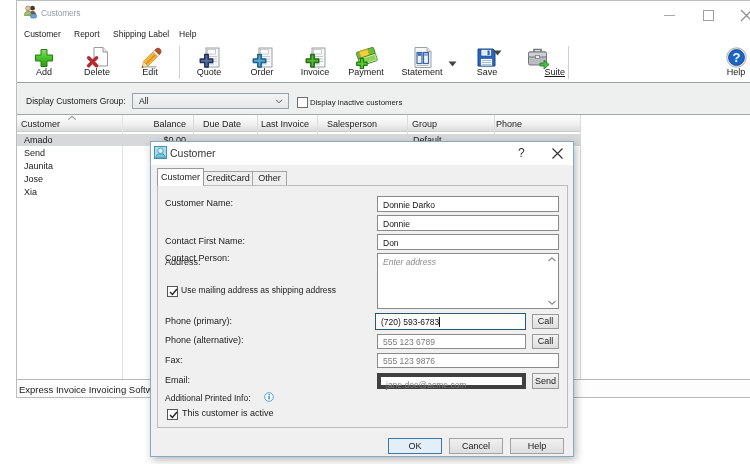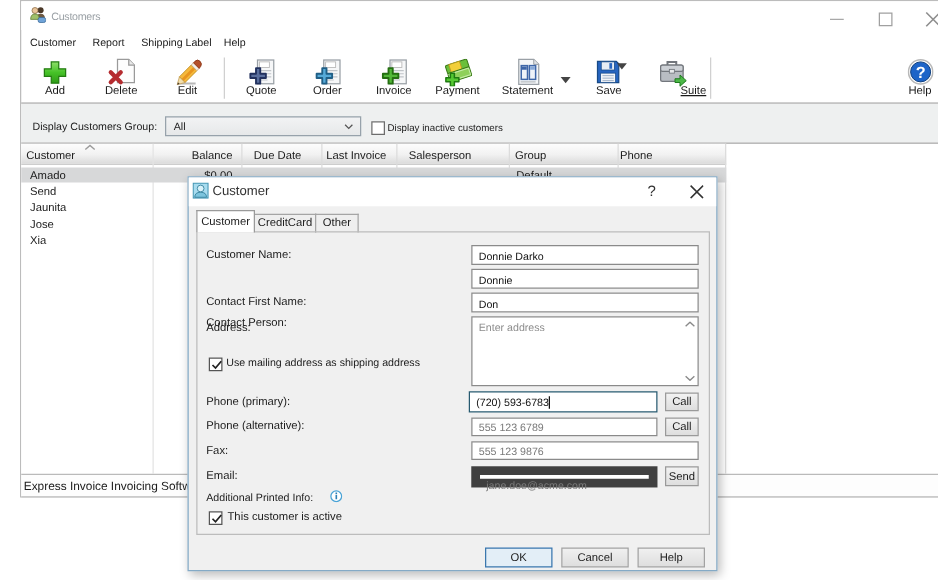--- a/index.html
+++ b/index.html
@@ -237,21 +237,21 @@
     <circle cx="5" cy="5" r="4.3" fill="#fff" stroke="#4aa3d6" stroke-width="1"></circle>
     <rect x="4.4" y="4" width="1.3" height="3.4" fill="#2d7fb5"></rect>
       <rect x="4.4" y="2" width="1.3" height="1.4" fill="#2d7fb5"></rect>
   </svg>
 
   <div class="abs" style="left:226px;top:73px;width:182px;height:16px;background:#fff;border:1px solid #8a8a8a;font-size:8.5px;color:#111;padding:3px 0 0 5px;">Donnie</div>
   <div class="abs" style="left:226px;top:54px;width:182px;height:16px;background:#fff;border:1px solid #8a8a8a;font-size:8.5px;color:#111;padding:3px 0 0 5px;">Donnie Darko</div>
   <div class="abs" style="left:226px;top:92px;width:182px;height:16px;background:#fff;border:1px solid #8a8a8a;font-size:8.5px;color:#111;padding:3px 0 0 5px;">Don</div>
 
   <div class="abs" style="left:226px;top:111px;width:182px;height:56px;background:#fff;border:1px solid #8a8a8a;">
-    <div class="lbl" style="left:5px;top:3px;font-size:8.5px;color:#8c8c8c;">Enter address</div>
+    <div class="lbl" style="left:5px;top:3px;font-size:8.5px;color:#8c8c8c;font-style:italic;">Enter address</div>
     <svg class="abs" style="right:2px;top:3px" width="8" height="5" viewBox="0 0 8 5">
         <path d="M0.5 4 L4 0.8 L7.5 4" stroke="#8a8a8a" stroke-width="1.1" fill="none"></path>
       </svg>
     <svg class="abs" style="right:2px;bottom:3px" width="8" height="5" viewBox="0 0 8 5">
         <path d="M0.5 1 L4 4.2 L7.5 1" stroke="#8a8a8a" stroke-width="1.1" fill="none"></path>
       </svg>
   </div>
 
   <div class="abs" style="left:16px;top:144px;width:11px;height:11px;border:1px solid #555;background:#fff;">
     <svg class="abs" style="left:1px;top:1px" width="9" height="8" viewBox="0 0 9 8">
@@ -260,21 +260,21 @@
   </div>
   <div class="lbl" style="left:30px;top:143px;font-size:8.5px;">Use mailing address as shipping address</div>
 
   <div class="abs" style="left:224px;top:171px;width:151px;height:17px;background:#fff;border:1px solid #26596f;font-size:8.5px;color:#111;padding:3px 0 0 5px;">(720) 593-6783<span style="display:inline-block;width:1px;height:10px;background:#111;vertical-align:-2px;"></span></div>
   <div class="abs" style="left:381px;top:172px;width:27px;height:15px;background:linear-gradient(#f2f2f2,#dedede);border:1px solid #9a9a9a;"></div>
   <div class="lbl" style="left:381px;top:174px;width:27px;text-align:center;font-size:9px;">Call</div>
   <div class="abs" style="left:226px;top:192px;width:149px;height:15px;background:#fff;border:1px solid #8a8a8a;font-size:8.5px;color:#7a7a7a;padding:2px 0 0 5px;">555 123 6789</div>
   <div class="abs" style="left:381px;top:192px;width:27px;height:15px;background:linear-gradient(#f2f2f2,#dedede);border:1px solid #9a9a9a;"></div>
   <div class="lbl" style="left:381px;top:194px;width:27px;text-align:center;font-size:9px;">Call</div>
   <div class="abs" style="left:226px;top:211px;width:182px;height:15px;background:#fff;border:1px solid #8a8a8a;font-size:8.5px;color:#7a7a7a;padding:2px 0 0 5px;">555 123 9876</div>
-  <div class="abs" style="left:226px;top:231px;width:149px;height:16px;background:#fff;border:7px solid #404040;font-size:8.5px;color:#7a7a7a;padding:3px 0 0 5px;">jane.doe@acme.com</div>
+  <div class="abs" style="left:226px;top:231px;width:149px;height:16px;background:#fff;border:4px solid #404040;font-size:8.5px;color:#7a7a7a;padding:3px 0 0 5px;">jane.doe@acme.com</div>
   <div class="abs" style="left:381px;top:231px;width:27px;height:16px;background:linear-gradient(#f2f2f2,#dedede);border:1px solid #9a9a9a;"></div>
   <div class="lbl" style="left:381px;top:234px;width:27px;text-align:center;font-size:9px;">Send</div>
 
   <div class="abs" style="left:16px;top:267px;width:11px;height:11px;border:1px solid #555;background:#fff;">
     <svg class="abs" style="left:1px;top:1px" width="9" height="8" viewBox="0 0 9 8">
         <path d="M1 4 L3.4 6.4 L8 1" stroke="#222" stroke-width="1.4" fill="none"></path>
       </svg>
   </div>
   <div class="lbl" style="left:31px;top:266px;font-size:9px;">This customer is active</div>
 

